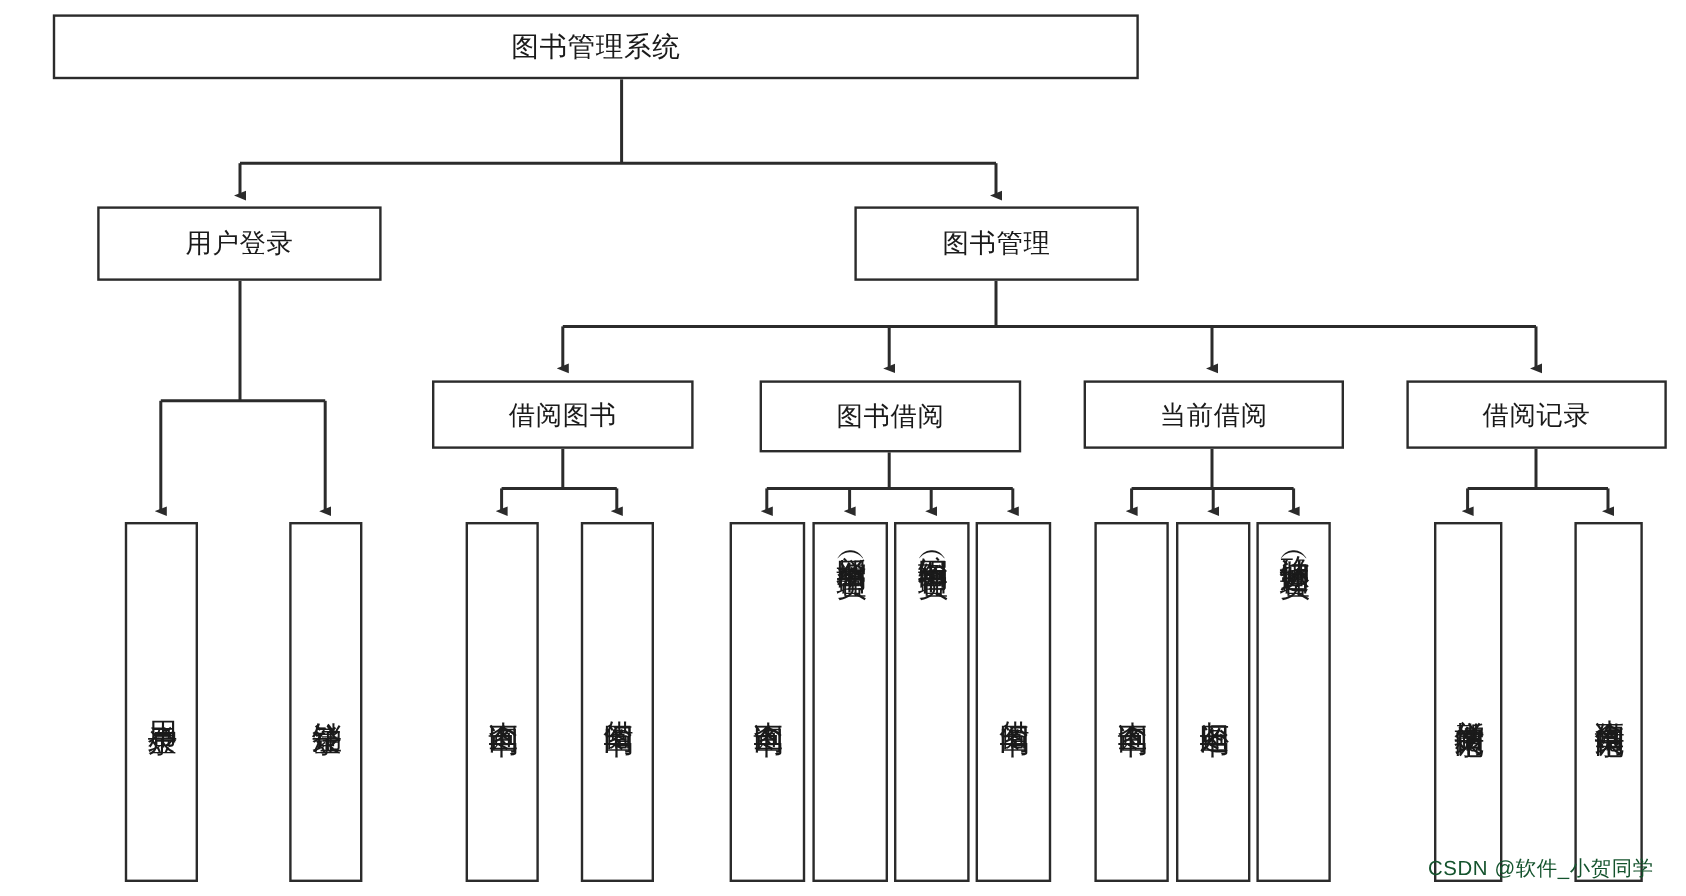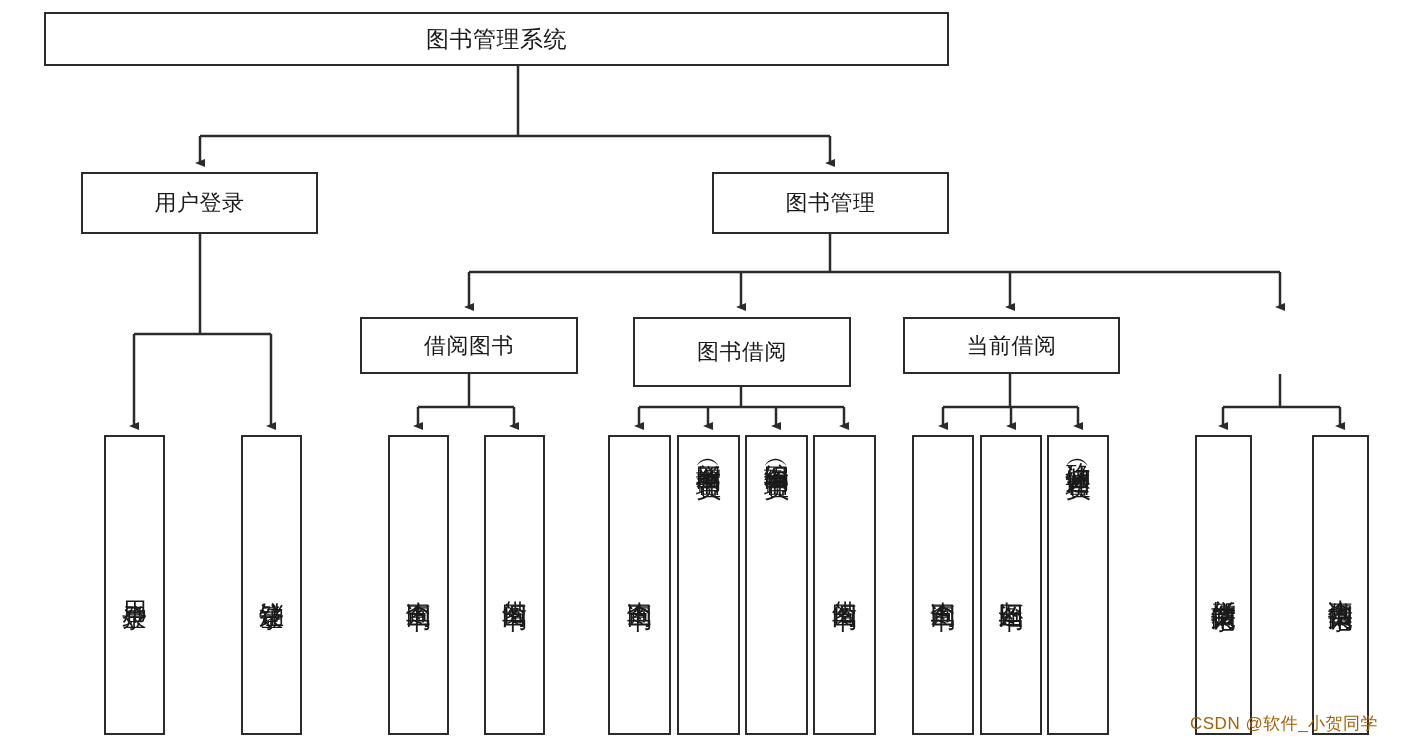--- a/index.html
+++ b/index.html
@@ -61,21 +61,21 @@
     align-self: flex-start;
   }
   #root-node .label {
     font-size: 23px;
   }
   #watermark {
     position: absolute;
     left: 1190px;
     top: 712px;
     font-size: 17px;
-    color: #a16207;
+    color: #14532d;
     white-space: nowrap;
     letter-spacing: 0.5px;
   }
 </style>
 </head>
 <body>
 
 <div id="canvas">
 
   <svg id="svg-layer" viewBox="0 0 1405 747" xmlns="http://www.w3.org/2000/svg">
@@ -135,26 +135,29 @@
   <div class="node horiz" style="left:81px; top:172px; width:237px; height:62px;">
     <span class="label">用户登录</span>
   </div>
   <div class="node horiz" style="left:712px; top:172px; width:237px; height:62px;">
     <span class="label">图书管理</span>
   </div>
 
   <div class="node horiz" style="left:360px; top:317px; width:218px; height:57px;">
     <span class="label">借阅图书</span>
   </div>
-  <div class="node horiz" style="left:633px; top:317px; width:218px; height:70px;">
+  <div class="node horiz" style="left:633px; top:317px; width:218px; height:60px;">
     <span class="label">图书借阅</span>
   </div>
   <div class="node horiz" style="left:903px; top:317px; width:217px; height:57px;align-items:center;">
     <span class="label">当前借阅</span>
   </div>
+  <div class="node horiz" style="left:1172px; top:317px; width:217px; height:57px;">
+    <span class="label">借阅记录</span>
+  </div>
 
   <div class="node vert" style="left:104px; top:435px; width:61px; height:300px;">
     <span class="label">用户登录</span>
   </div>
   <div class="node vert" style="left:241px; top:435px; width:61px; height:300px;">
     <span class="label">注销登录</span>
   </div>
 
   <div class="node vert" style="left:388px; top:435px; width:61px; height:300px;">
     <span class="label">查询图书</span>

